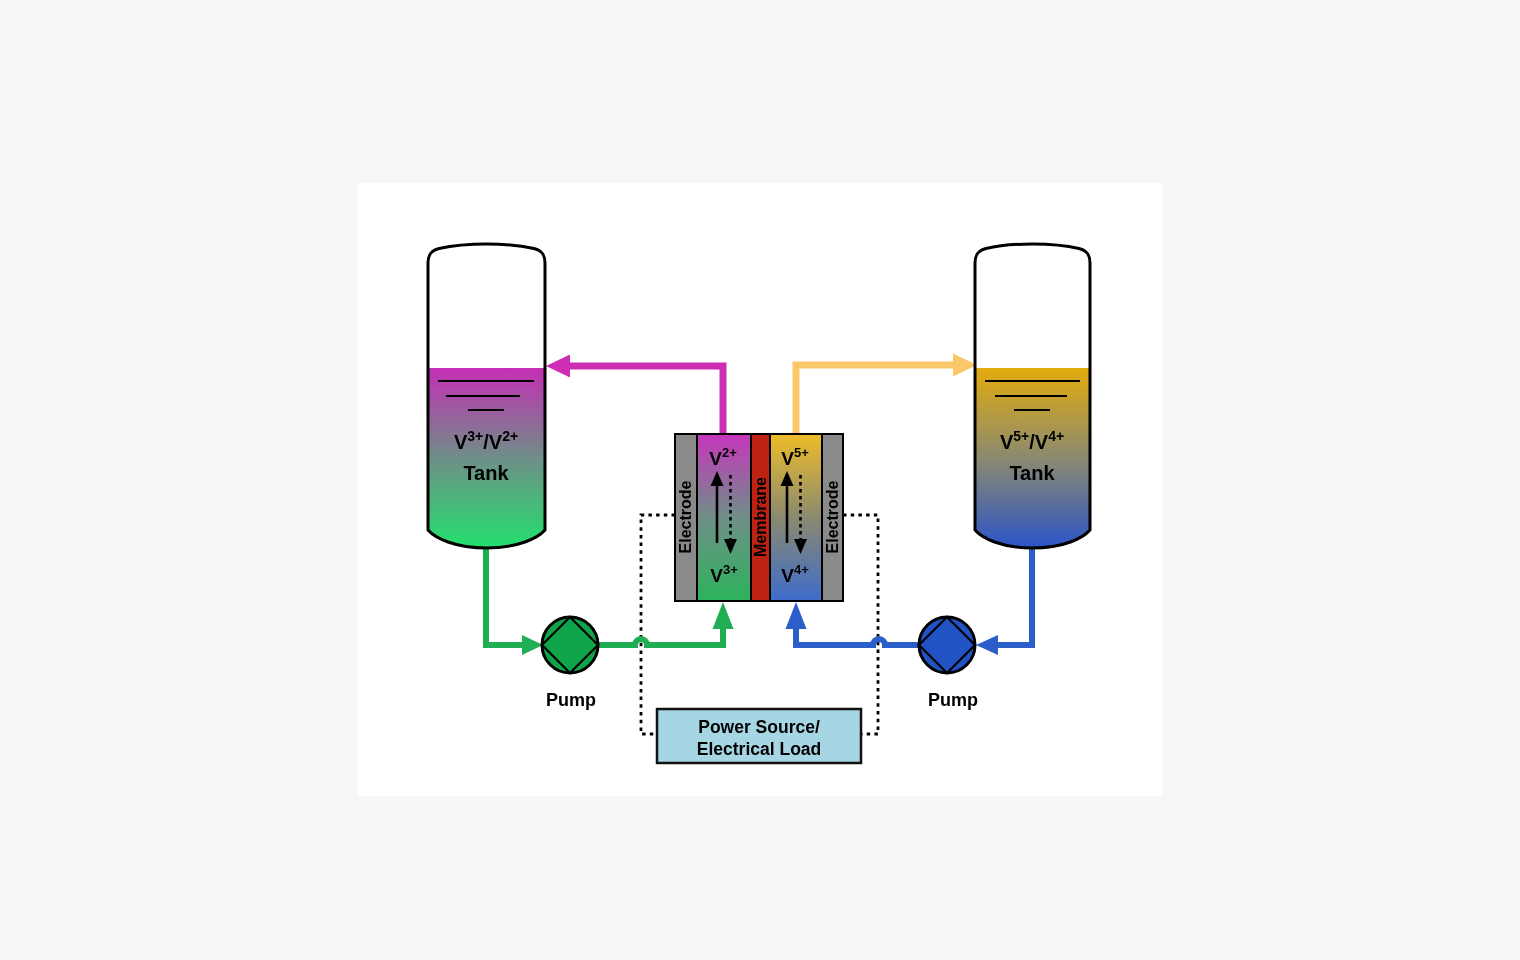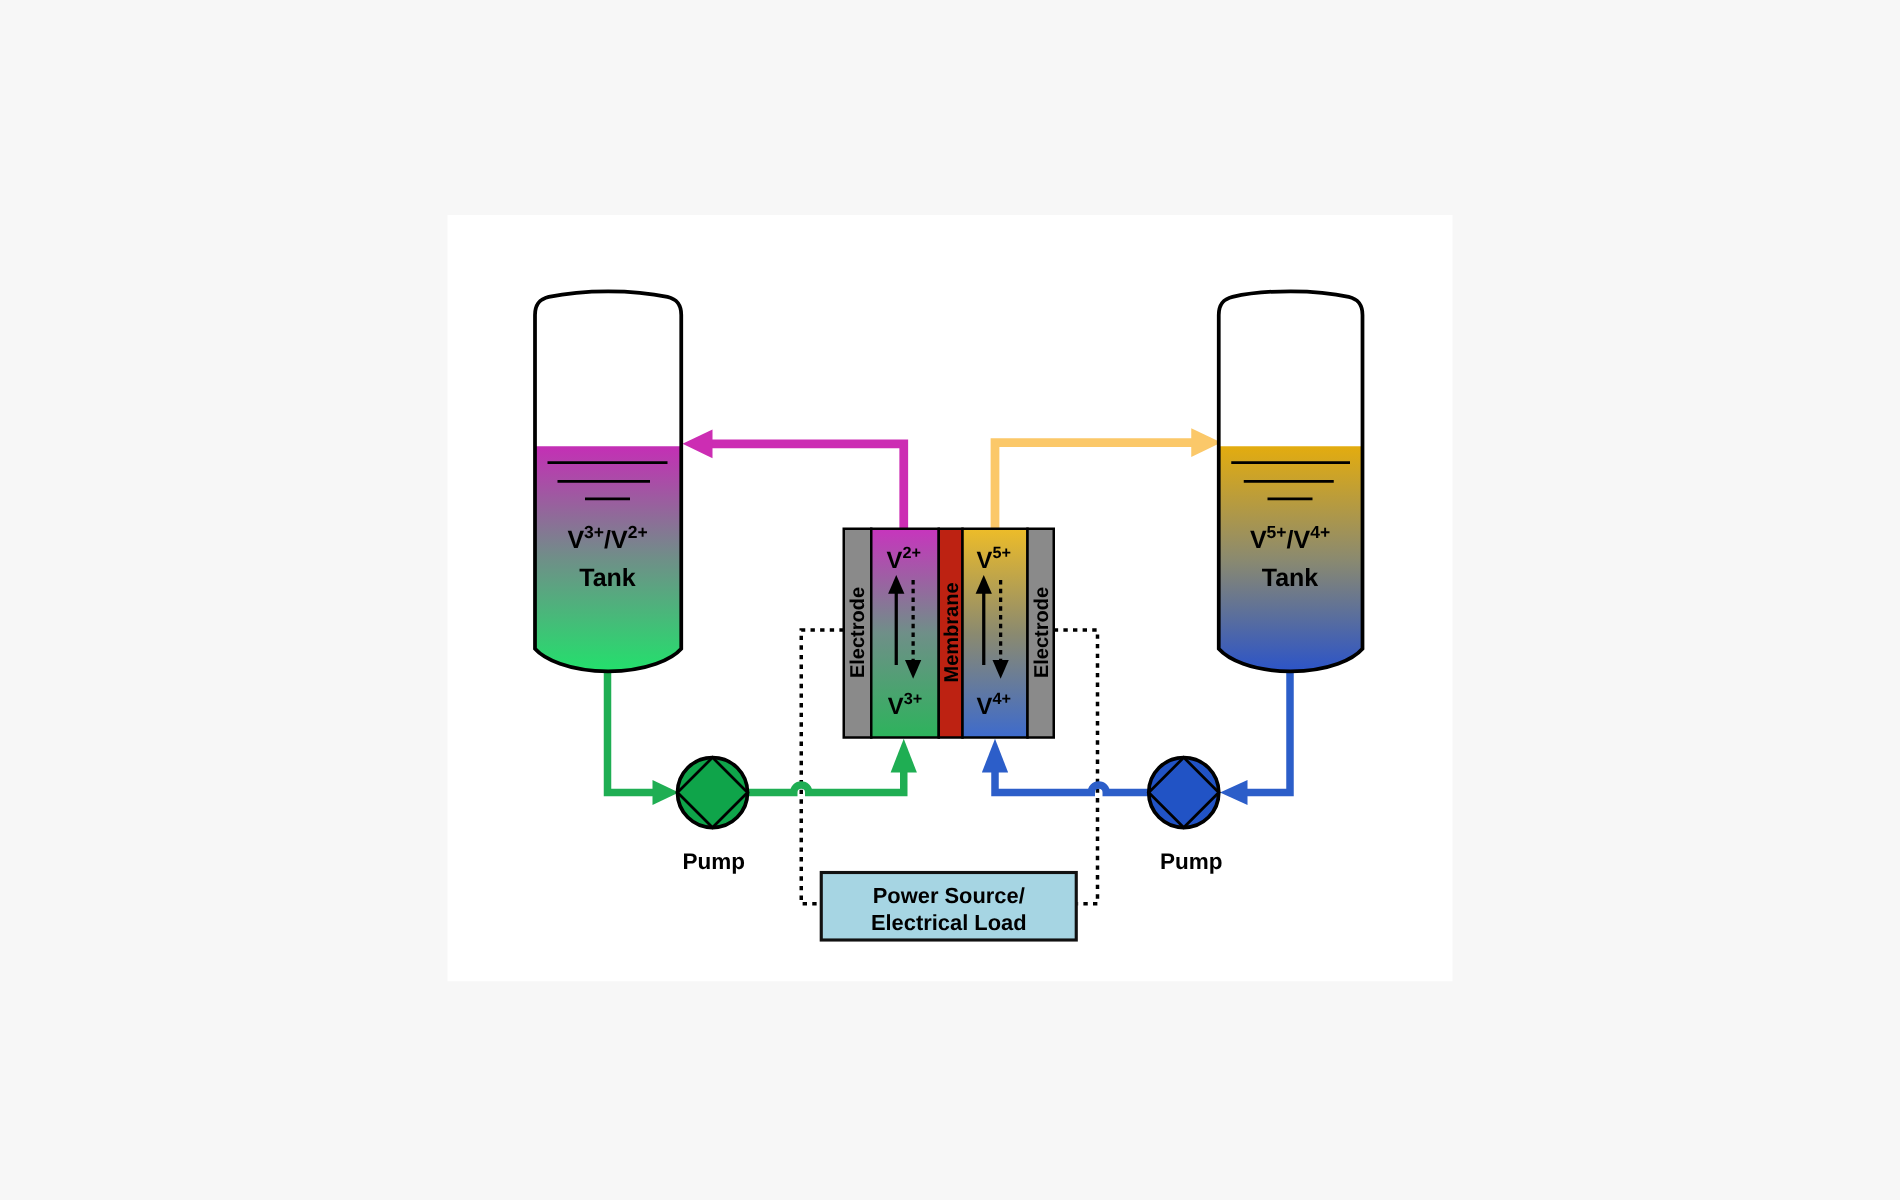--- a/index.html
+++ b/index.html
@@ -13,21 +13,21 @@
   }
   .page {
     position: relative;
     width: 1520px;
     height: 960px;
     background: #f7f7f7;
   }
   .canvas {
     position: absolute;
     left: 358px;
-    top: 172px;
+    top: 183px;
     width: 804px;
     height: 613px;
     background: #ffffff;
   }
   svg text {
     font-family: "Liberation Sans", sans-serif;
     font-weight: bold;
     fill: #000000;
   }
 </style>

